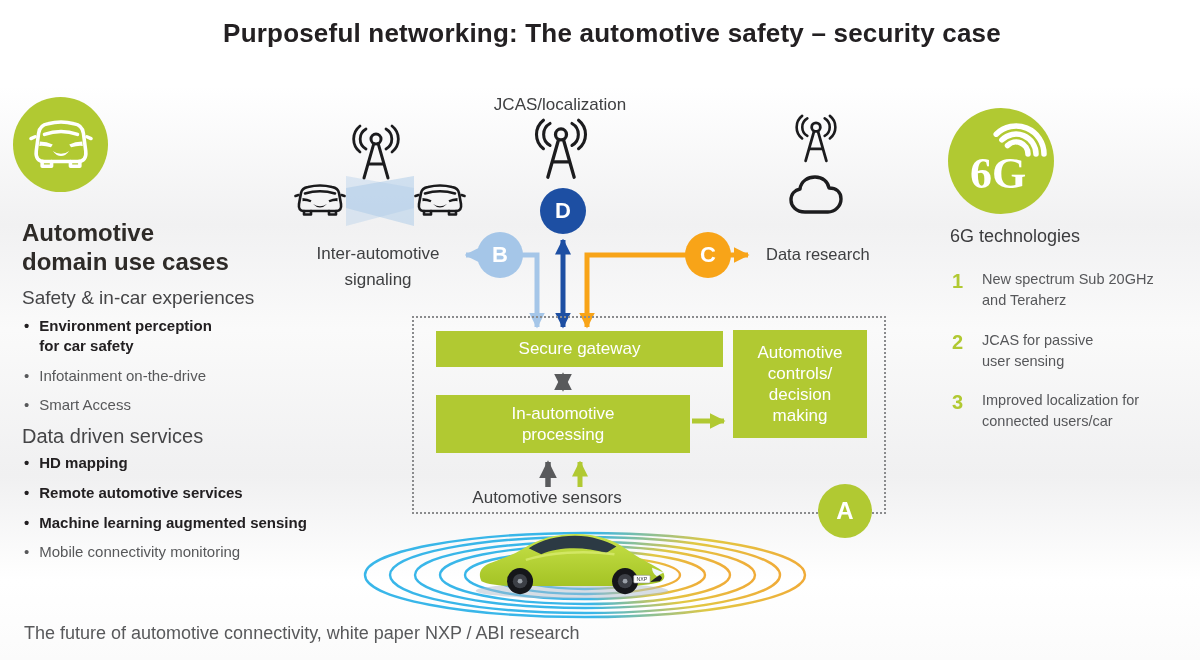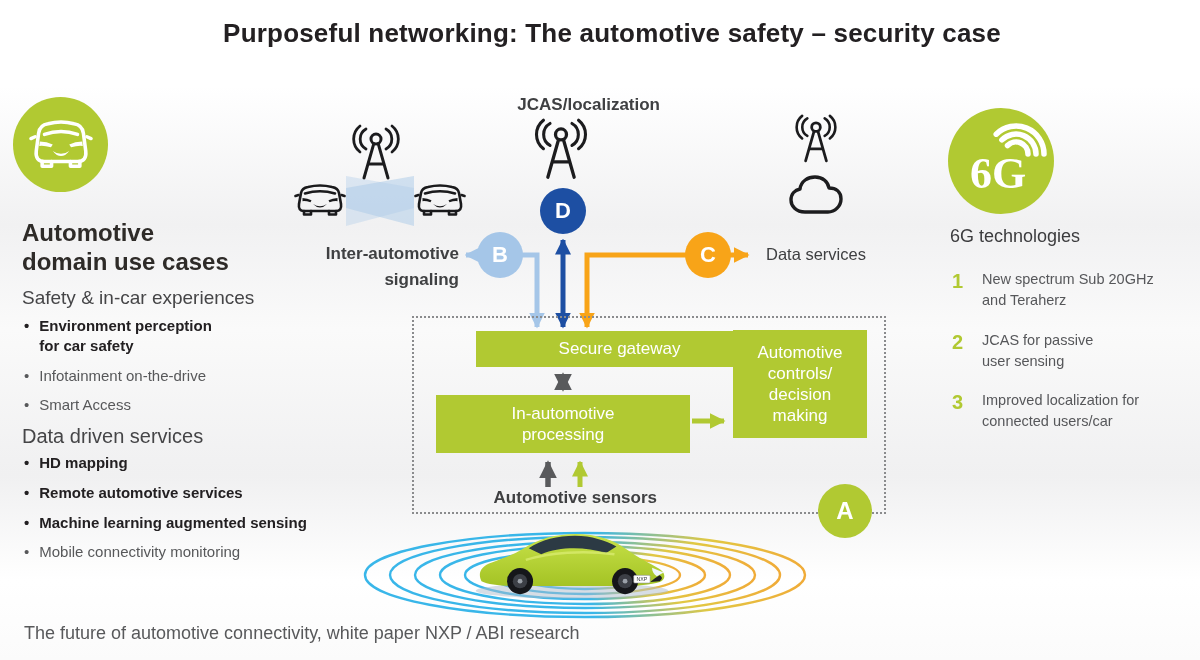--- a/index.html
+++ b/index.html
@@ -12,21 +12,21 @@
   
   .badge{width:95px;height:95px;border-radius:50%;background:#b1c932;display:flex;align-items:center;justify-content:center;font-family:Liberation Serif, serif;}
   .lp-head{font-size:24px;font-weight:700;color:#2e2b28;line-height:1.2;}
   .lp-sub{font-size:19px;font-weight:400;color:#454547;}
   .blist{display:flex;flex-direction:column;gap:10px;width:330px;}
   .bitem{display:flex;font-size:15px;line-height:1.32;color:#57585a;}
   .bitem .dot{margin-right:10px;font-size:15px;}
   .bitem.bold{font-weight:700;color:#232022;}
   
   .dlabel{font-size:17px;color:#3f4042;}
-  .center{text-align:right;font-weight:bold;}
+  .center{text-align:center;}
   .gbox{background:#b1c932;color:#ffffff;font-size:17px;display:flex;align-items:center;justify-content:center;text-align:center;line-height:1.25;}
   .dotted{border:2px dotted #8a8b8d;}
   .node{border-radius:50%;color:#fff;font-weight:700;display:flex;align-items:center;justify-content:center;}
   
   .rp-head{font-size:18px;color:#3c3c3e;}
   .g-row{display:flex;width:250px;}
   .g-num{width:30px;flex:0 0 30px;color:#b1c932;font-weight:700;font-size:20px;padding-top:1px;}
   .g-txt{font-size:14.5px;color:#56575a;line-height:1.45;}
   .footer{font-size:18px;color:#58595b;}
 </style>
@@ -163,21 +163,21 @@
         <path d="M20,25 A11.5,11.5 0 0 1 20,5"></path>
           <path d="M14,28 A16.5,16.5 0 0 1 14,2"></path>
         <path d="M40,25 A11.5,11.5 0 0 0 40,5"></path>
           <path d="M46,28 A16.5,16.5 0 0 0 46,2"></path>
       </g>
     </g>
   </svg>
   <svg class="abs" style="left:783px;top:168px;" width="66" height="52" viewBox="0 0 66 46">
     <path d="M22,41 C13,41 8,35 8,29 C8,23 12,19 17,18 C18,10 25,6 32,6 C40,6 45,11 46,17 C53,17 58,21 58,28 C58,35 52,41 45,41 Z" fill="none" stroke="#1c1c1e" stroke-width="3.4" stroke-linejoin="round"></path>
   </svg>
-  <div class="abs dlabel" style="left:766px;top:245px;font-size:16.5px;">Data services</div>
+  <div class="abs dlabel" style="left:766px;top:245px;font-size:16.5px;">Data research</div>
 
   <svg class="abs" style="left:0;top:0;pointer-events:none;" width="1200" height="660" viewBox="0 0 1200 660">
     <defs>
       <marker id="m-lb" markerWidth="3.2" markerHeight="3.2" refX="2.9" refY="1.6" orient="auto-start-reverse">
           <path d="M0,0 L3.2,1.6 L0,3.2 Z" fill="#a5c6e8"></path>
         </marker>
       <marker id="m-db" markerWidth="3.2" markerHeight="3.2" refX="2.9" refY="1.6" orient="auto-start-reverse">
           <path d="M0,0 L3.2,1.6 L0,3.2 Z" fill="#1d4fa3"></path>
         </marker>
       <marker id="m-or" markerWidth="3.2" markerHeight="3.2" refX="2.9" refY="1.6" orient="auto-start-reverse">
@@ -197,21 +197,21 @@
     <path d="M692,421 H724" fill="none" stroke="#b1c932" stroke-width="5" marker-end="url(#m-gn)"></path>
     <path d="M548,487 V462" fill="none" stroke="#595a5c" stroke-width="5.5" marker-end="url(#m-gy)"></path>
     <path d="M580,487 V462" fill="none" stroke="#b1c932" stroke-width="5" marker-end="url(#m-gn)"></path>
   </svg>
 
   <div class="abs node" style="left:477px;top:232px;width:46px;height:46px;background:#a5c6e8;font-size:22px;">B</div>
   <div class="abs node" style="left:540px;top:188px;width:46px;height:46px;background:#1d4fa3;font-size:22px;">D</div>
   <div class="abs node" style="left:685px;top:232px;width:46px;height:46px;background:#f8a418;font-size:22px;">C</div>
 
   <div class="abs dotted" style="left:412px;top:316px;width:470px;height:194px;"></div>
-  <div class="abs gbox" style="left:436px;top:331px;width:287px;height:36px;margin-left:40px;">Secure gateway</div>
+  <div class="abs gbox" style="left:436px;top:331px;width:287px;height:36px;">Secure gateway</div>
   <div class="abs gbox pre" style="left:436px;top:395px;width:254px;height:58px;">In-automotive
 processing</div>
   <div class="abs gbox pre" style="left:733px;top:330px;width:134px;height:108px;">Automotive
 controls/
 decision
 making</div>
   <div class="abs dlabel center" style="left:437px;top:488px;width:220px;">Automotive sensors</div>
   <div class="abs node" style="left:818px;top:484px;width:54px;height:54px;background:#b1c932;font-size:24px;">A</div>
 
   <svg class="abs" style="left:350px;top:528px;" width="470" height="94" viewBox="0 0 470 94">

